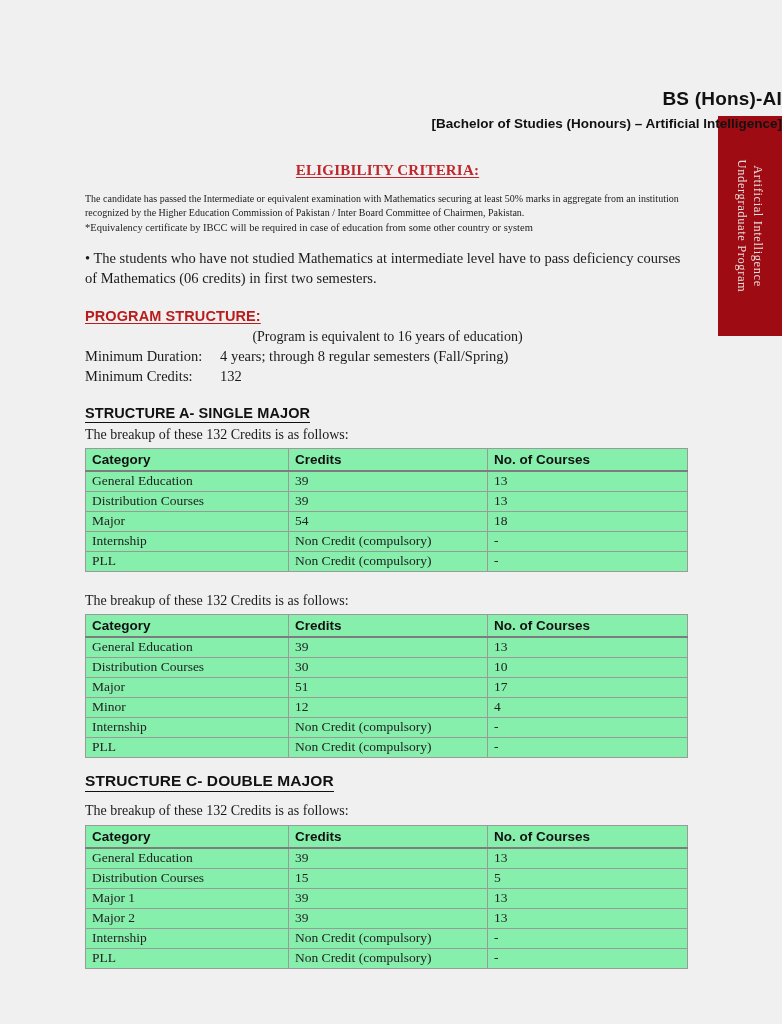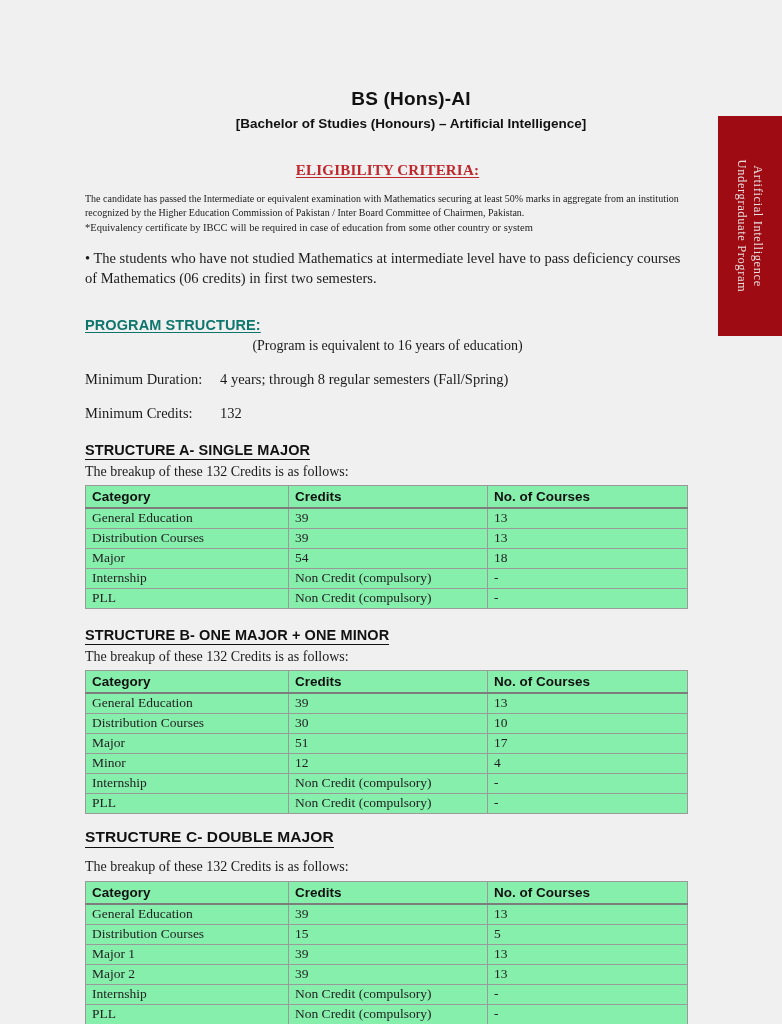--- a/index.html
+++ b/index.html
@@ -51,21 +51,21 @@
   }
 
   
   .page {
     position: absolute;
     left: 0;
     top: 0;
     width: 782px;
   }
   .title-block {
-    text-align: center;
+    text-align: right;
     padding-top: 88px;
     padding-left: 40px;
   }
   .doc-title {
     font-family: "Liberation Sans", sans-serif;
     font-weight: bold;
     font-size: 19px;
     color: #111;
     letter-spacing: 0.2px;
     margin: 0;
@@ -93,21 +93,21 @@
     text-decoration: underline;
     text-underline-offset: 2px;
     margin: 30px 0 0 0;
     letter-spacing: 0.2px;
     text-align: center;
   }
   .h-red-sans {
     font-family: "Liberation Sans", sans-serif;
     font-weight: bold;
     font-size: 14.5px;
-    color: #0f766e;
+    color: #b91c1c;
     text-decoration: underline;
     text-underline-offset: 2px;
     margin: 0;
     letter-spacing: 0.1px;
   }
   .h-black-sans {
     font-family: "Liberation Sans", sans-serif;
     font-weight: bold;
     font-size: 14.5px;
     color: #111;
@@ -135,32 +135,32 @@
     font-family: "Liberation Serif", serif;
     font-size: 10.5px;
     line-height: 1.35;
     margin: 1px 0 12px 0;
     color: #222;
   }
   .bullet-line {
     font-family: "Liberation Serif", serif;
     font-size: 14.5px;
     line-height: 1.42;
-    margin: 2px 0 9px 0;
+    margin: 2px 0 0 0;
   }
   .small-note {
     font-family: "Liberation Serif", serif;
     font-size: 14px;
     margin: 5px 0 0 0;
     text-align: center;
   }
   .kv-row {
     font-family: "Liberation Serif", serif;
     font-size: 14.5px;
-    margin-top: 17px;
+    margin-top: 3px;
     white-space: pre;
   }
   .kv-label {
     display: inline-block;
     width: 135px;
   }
 
   .section-gap { height: 19px; }
   .caption {
     font-family: "Liberation Serif", serif;
@@ -279,21 +279,20 @@
             <td>Non Credit (compulsory)</td>
             <td>-</td>
           </tr>
         </tbody>
       </table>
     </div>
 
     <div style="height:17px"></div>
 
     <div>
-      <div class="h-black-sans">STRUCTURE B- ONE MAJOR + ONE MINOR</div>
       <p class="caption">The breakup of these 132 Credits is as follows:</p>
       <table class="struct">
         <colgroup>
             <col class="c1">
             <col class="c2">
             <col class="c3">
           </colgroup>
         <thead>
           <tr>
             <th>Category</th>

